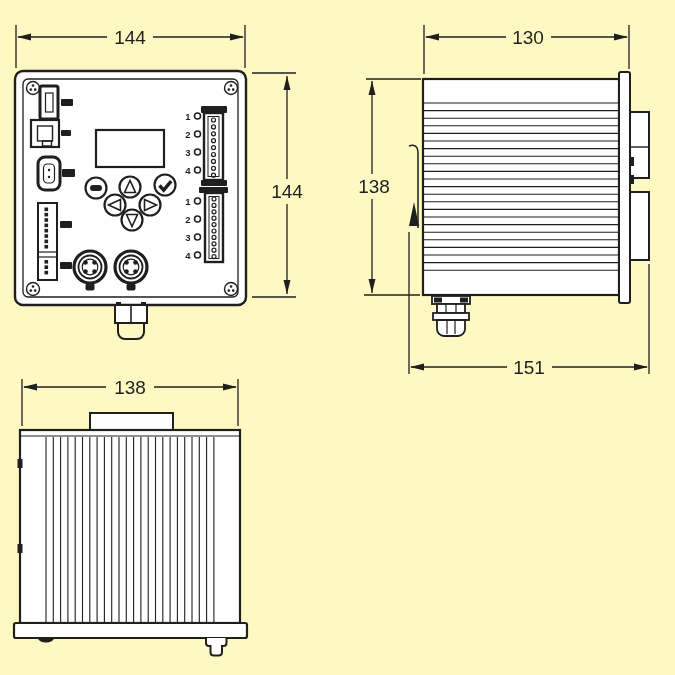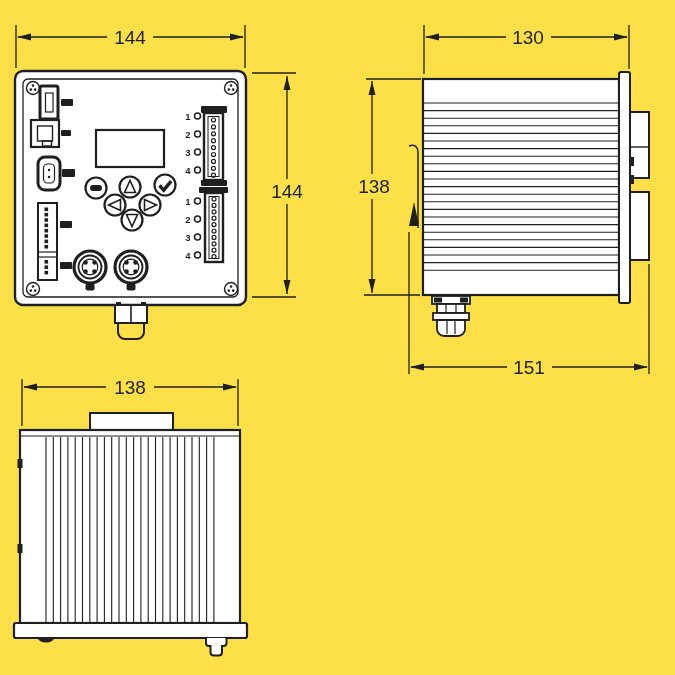--- a/index.html
+++ b/index.html
@@ -1,16 +1,16 @@
 <!DOCTYPE html>
 <html><head>
 <meta charset="utf-8">
 <style>
   html,body{margin:0;padding:0;background:#ffffff;}
-  .canvas{position:relative;width:675px;height:675px;background:#fde047;overflow:hidden;}
+  .canvas{position:relative;width:675px;height:675px;background:#fef9c3;overflow:hidden;}
   svg{display:block;}
   .ln{stroke:#1f1f1f;fill:none;}
   .w{fill:#ffffff;}
   .blk{fill:#1f1f1f;stroke:none;}
   text{font-family:"Liberation Sans","DejaVu Sans",sans-serif;fill:#1f1f1f;}
   .dim{font-size:19px;text-anchor:middle;}
   .led{font-size:9.5px;font-weight:bold;text-anchor:middle;}
 </style>
 </head>
 <body>

